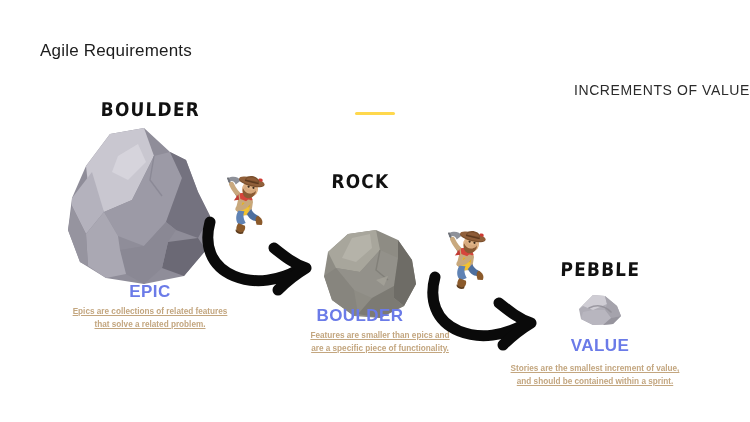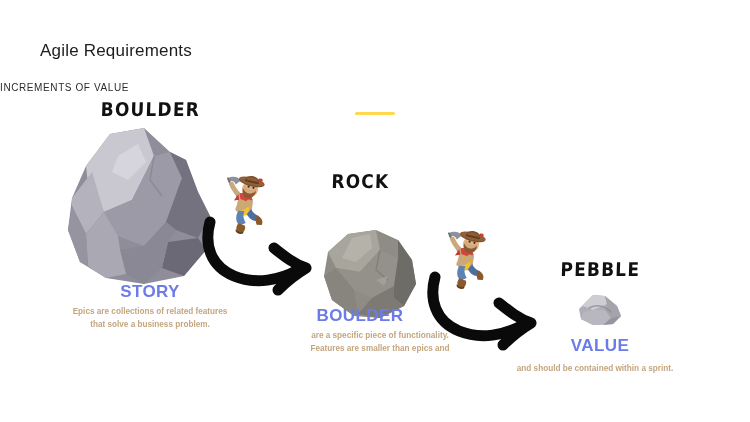--- a/index.html
+++ b/index.html
@@ -33,22 +33,22 @@
     letter-spacing: 0.2px;
     white-space: nowrap;
   }
 
   
   .section-heading {
     position: absolute;
     left: 0;
     top: 82px;
     width: 750px;
-    text-align: left;
-    font-size: 10px;
+    text-align: right;
+    font-size: 14px;
     letter-spacing: 0.6px;
     color: #2b2b2b;
     font-weight: 400;
     font-family: "Liberation Sans", sans-serif;
   }
   .section-rule {
     position: absolute;
     left: 355px;
     top: 112px;
     width: 40px;
@@ -82,20 +82,21 @@
   }
   .stage-desc {
     position: absolute;
     font-family: "Liberation Sans", sans-serif;
     font-size: 8.2px;
     line-height: 1.55;
     color: #C3A67F;
     text-align: center;
     font-weight: 600;
     white-space: nowrap;
+    text-decoration: underline;
   }
 
   
   .rock-art { position: absolute; }
   .rock-art svg { display: block; overflow: visible; }
 
   
   .arrow-art { position: absolute; }
   .arrow-art svg { display: block; overflow: visible; }
 
@@ -136,25 +137,25 @@
       <path d="M46,86 L60,110 L62,124 L68,148 L48,152 L30,140 L28,108 Z" fill="#AAA8B3"></path>
 
       <path d="M28,108 L30,140 L22,136 L10,104 L14,80 Z" fill="#96949F"></path>
 
       <path d="M60,30 L80,18 L88,36 L70,54 L54,46 Z" fill="#D6D4DC"></path>
 
       <path d="M96,30 L92,54 L104,70" fill="none" stroke="#7E7C88" stroke-width="1.4" opacity="0.55"></path>
     </svg>
   </div>
 
-  <div class="term-label" style="left:60px; top:282px; width:180px;">STORY</div>
+  <div class="term-label" style="left:60px; top:282px; width:180px;">EPIC</div>
 
   <div class="stage-desc" style="left:35px; top:306px; width:230px;">
     <div>Epics are collections of related features</div>
-    <div>that solve a business problem.</div>
+    <div>that solve a related problem.</div>
   </div>
 
   <div class="miner" style="left:216px; top:172px;">
     <svg width="56" height="66" viewBox="0 0 56 66">
       <g transform="rotate(14 28 33)">
 
         <path d="M11,16 L30,37" stroke="#6B4A2E" stroke-width="3" stroke-linecap="round"></path>
 
         <path d="M6,11 C10,7 16,7 19,10 L15,15 C13,12 9,12 7,15 Z" fill="#8E9199"></path>
         <path d="M6,11 L10,16" stroke="#70737A" stroke-width="2" stroke-linecap="round"></path>
@@ -230,22 +231,22 @@
 
       <path d="M62,22 L58,42 L70,52" fill="none" stroke="#77756E" stroke-width="1.4" opacity="0.6"></path>
 
       <path d="M58,52 L70,48 L66,58 Z" fill="#A3A198" opacity="0.85"></path>
     </svg>
   </div>
 
   <div class="term-label" style="left:300px; top:306px; width:120px;">BOULDER</div>
 
   <div class="stage-desc" style="left:280px; top:330px; width:200px;">
+    <div>Features are smaller than epics and</div>
     <div>are a specific piece of functionality.</div>
-    <div>Features are smaller than epics and</div>
   </div>
 
   <div class="miner" style="left:437px; top:227px;">
     <svg width="56" height="66" viewBox="0 0 56 66">
       <g transform="rotate(14 28 33)">
         <path d="M11,16 L30,37" stroke="#6B4A2E" stroke-width="3" stroke-linecap="round"></path>
         <path d="M6,11 C10,7 16,7 19,10 L15,15 C13,12 9,12 7,15 Z" fill="#8E9199"></path>
         <path d="M6,11 L10,16" stroke="#70737A" stroke-width="2" stroke-linecap="round"></path>
         <path d="M24,26 C19,24 14,20 11,16" stroke="#C9A97E" stroke-width="5" stroke-linecap="round"></path>
         <path d="M21,24 C27,20 34,22 36,28 L37,40 C33,44 25,44 21,39 Z" fill="#C8A87C"></path>
@@ -297,16 +298,17 @@
 
       <path d="M36,26 L46,24 L38,32 L28,33 Z" fill="#96949D"></path>
 
       <path d="M14,16 C22,12 30,14 36,20" fill="none" stroke="#8E8C95" stroke-width="1.6" stroke-linecap="round" opacity="0.8"></path>
     </svg>
   </div>
 
   <div class="term-label" style="left:540px; top:336px; width:120px;">VALUE</div>
 
   <div class="stage-desc" style="left:495px; top:363px; width:200px;">
+    <div>Stories are the smallest increment of value,</div>
     <div>and should be contained within a sprint.</div>
   </div>
 
 </div>
 
 </body></html>

